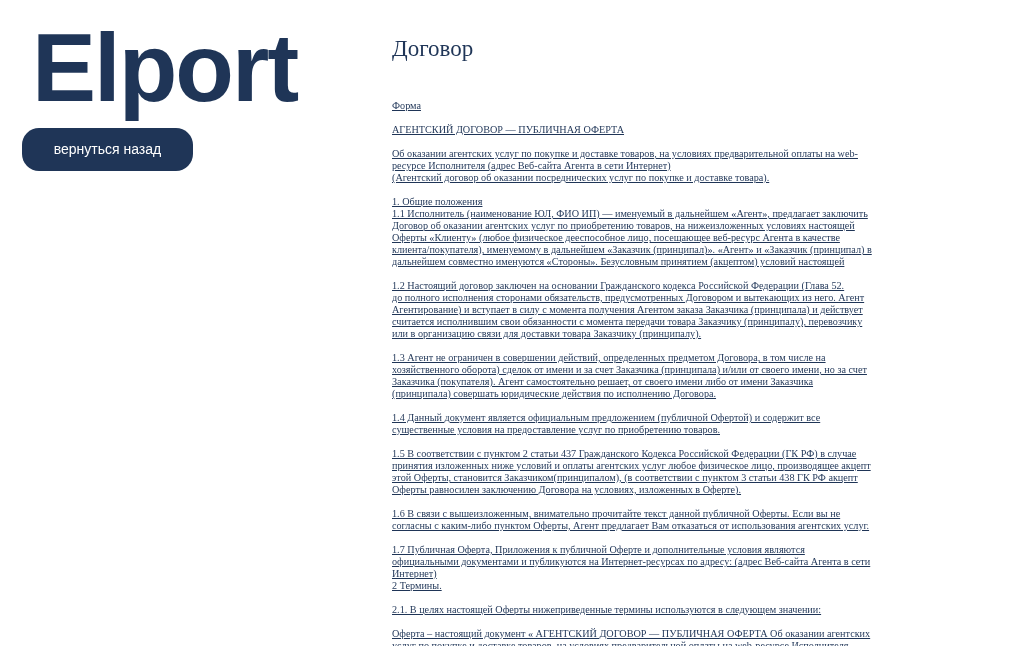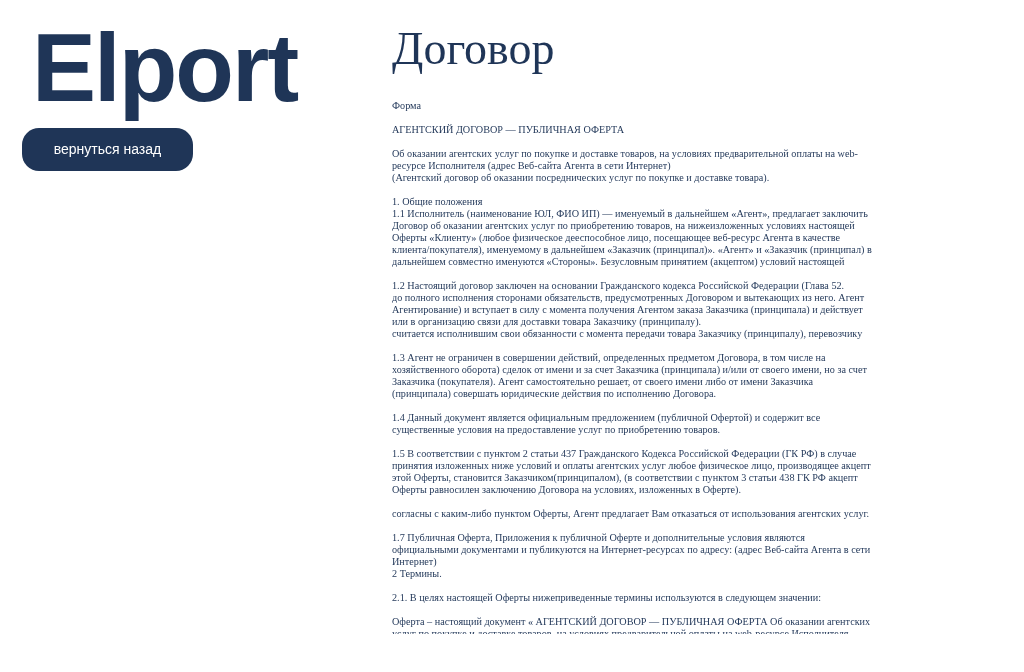--- a/index.html
+++ b/index.html
@@ -46,33 +46,34 @@
     }
     .content {
       position: absolute;
       left: 392px;
       top: 28px;
       width: 480px;
     }
     .page-title {
       font-family: "Liberation Serif", serif;
       font-weight: normal;
-      font-size: 46px;
+      font-size: 23px;
       line-height: 42px;
       margin: 0 0 30px 0;
       color: #1f3557;
     }
     .doc {
       font-size: 10.2px;
       line-height: 12px;
       color: #1f3557;
     }
     .doc p {
       margin: 0 0 12px 0;
       white-space: normal;
+      text-decoration: underline;
     }
     .doc .line {
       display: block;
       white-space: nowrap;
     }
     .doc .cut {
       height: 6px;
       overflow: hidden;
     }
   </style>
@@ -102,22 +103,22 @@
       <span class="line">Договор об оказании агентских услуг по приобретению товаров, на нижеизложенных условиях настоящей</span>
       <span class="line">Оферты «Клиенту» (любое физическое дееспособное лицо, посещающее веб-ресурс Агента в качестве</span>
       <span class="line">клиента/покупателя), именуемому в дальнейшем «Заказчик (принципал)». «Агент» и «Заказчик (принципал) в</span>
       <span class="line">дальнейшем совместно именуются «Стороны». Безусловным принятием (акцептом) условий настоящей</span>
     </p>
 
     <p>
       <span class="line">1.2 Настоящий договор заключен на основании Гражданского кодекса Российской Федерации (Глава 52.</span>
       <span class="line">до полного исполнения сторонами обязательств, предусмотренных Договором и вытекающих из него. Агент</span>
       <span class="line">Агентирование) и вступает в силу с момента получения Агентом заказа Заказчика (принципала) и действует</span>
+      <span class="line">считается исполнившим свои обязанности с момента передачи товара Заказчику (принципалу), перевозчику</span>
       <span class="line">или в организацию связи для доставки товара Заказчику (принципалу).</span>
-      <span class="line">считается исполнившим свои обязанности с момента передачи товара Заказчику (принципалу), перевозчику</span>
     </p>
 
     <p>
       <span class="line">1.3 Агент не ограничен в совершении действий, определенных предметом Договора, в том числе на</span>
       <span class="line">хозяйственного оборота) сделок от имени и за счет Заказчика (принципала) и/или от своего имени, но за счет</span>
       <span class="line">Заказчика (покупателя). Агент самостоятельно решает, от своего имени либо от имени Заказчика</span>
       <span class="line">(принципала) совершать юридические действия по исполнению Договора.</span>
     </p>
 
     <p>
@@ -126,20 +127,21 @@
     </p>
 
     <p>
       <span class="line">1.5 В соответствии с пунктом 2 статьи 437 Гражданского Кодекса Российской Федерации (ГК РФ) в случае</span>
       <span class="line">принятия изложенных ниже условий и оплаты агентских услуг любое физическое лицо, производящее акцепт</span>
       <span class="line">этой Оферты, становится Заказчиком(принципалом), (в соответствии с пунктом 3 статьи 438 ГК РФ акцепт</span>
       <span class="line">Оферты равносилен заключению Договора на условиях, изложенных в Оферте).</span>
     </p>
 
     <p>
+      <span class="line">1.6 В связи с вышеизложенным, внимательно прочитайте текст данной публичной Оферты. Если вы не</span>
       <span class="line">согласны с каким-либо пунктом Оферты, Агент предлагает Вам отказаться от использования агентских услуг.</span>
     </p>
 
     <p>
       <span class="line">1.7 Публичная Оферта, Приложения к публичной Оферте и дополнительные условия являются</span>
       <span class="line">официальными документами и публикуются на Интернет-ресурсах по адресу: (адрес Веб-сайта Агента в сети</span>
       <span class="line">Интернет)</span>
       <span class="line">2 Термины.</span>
     </p>
 

